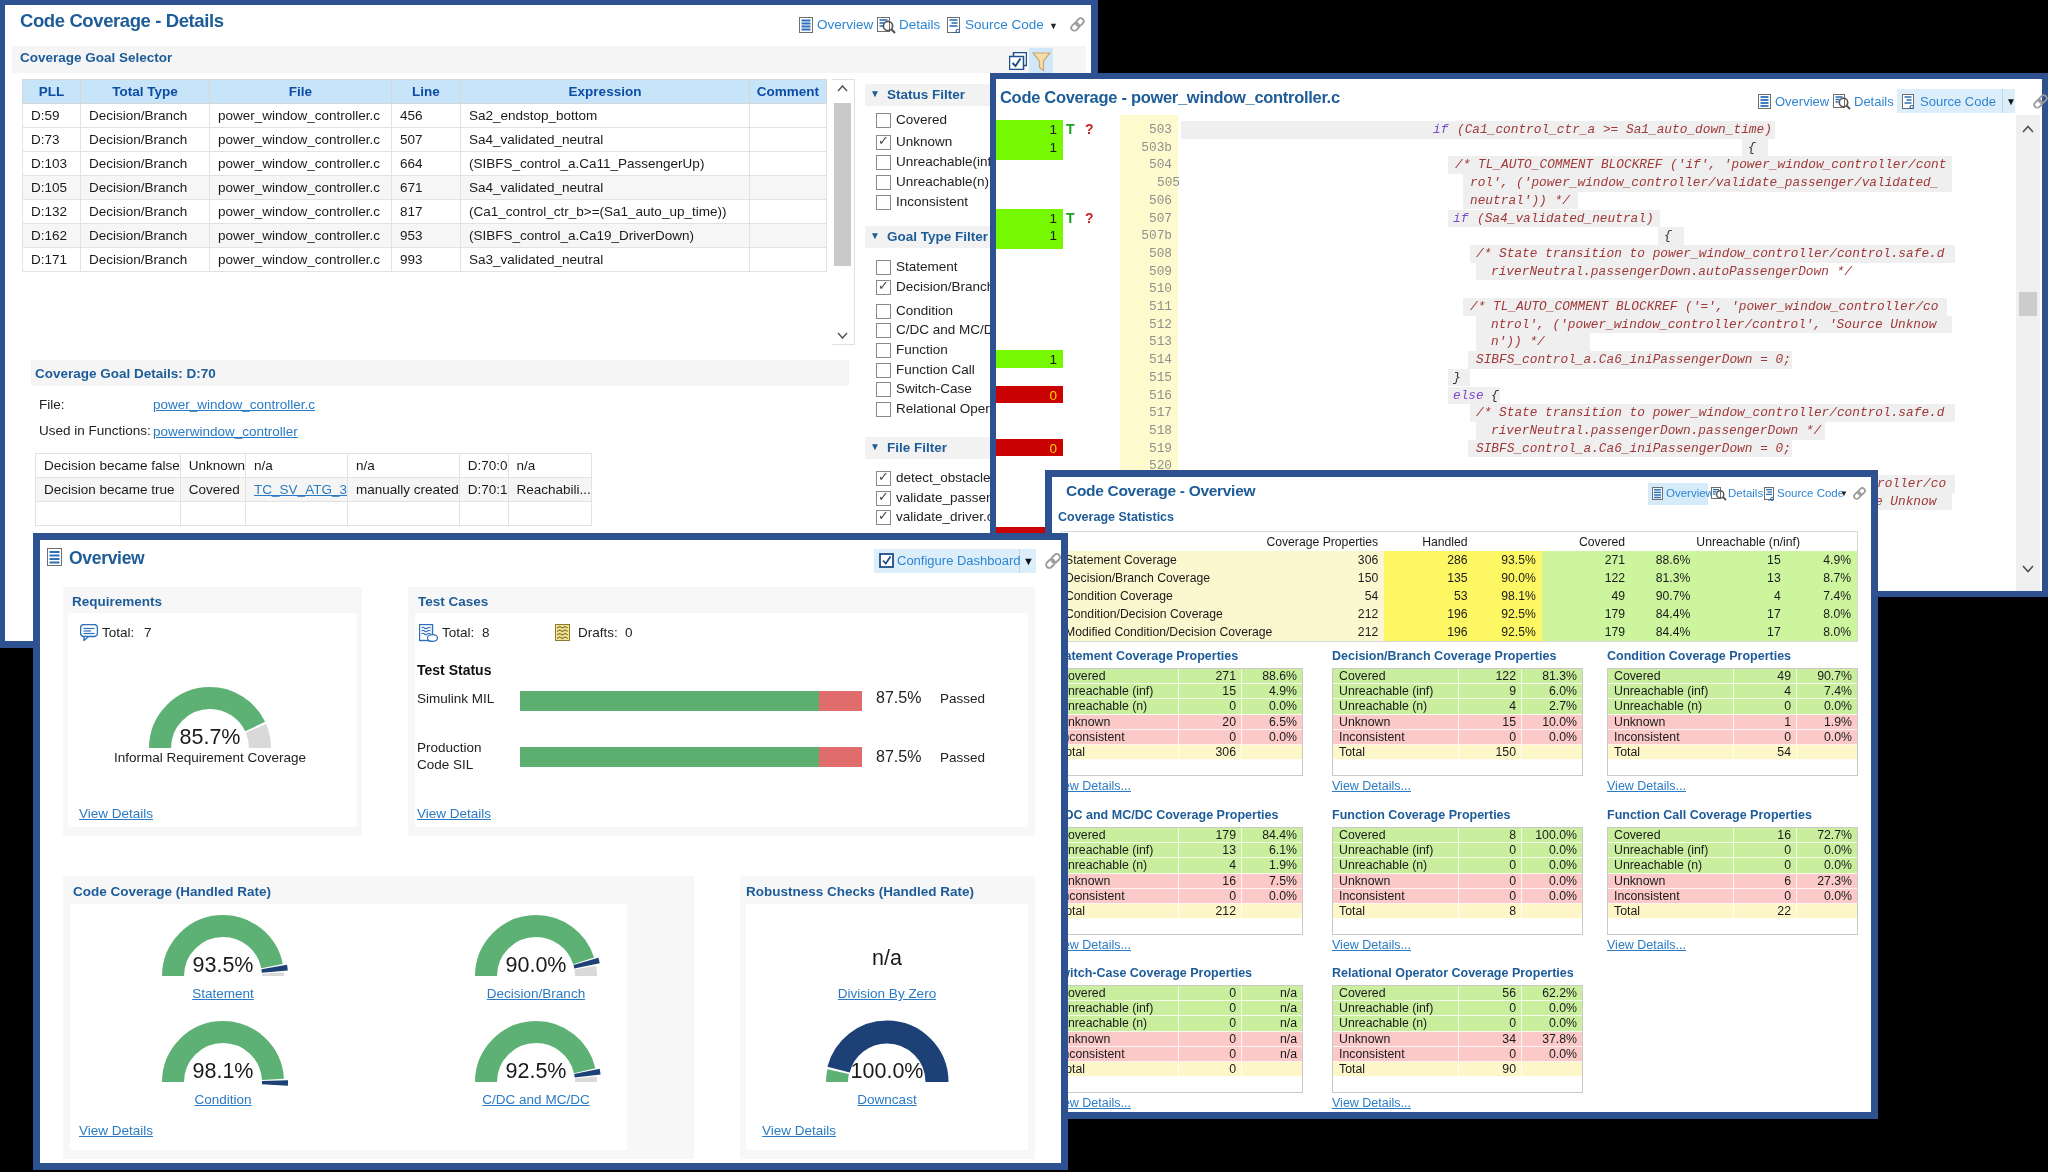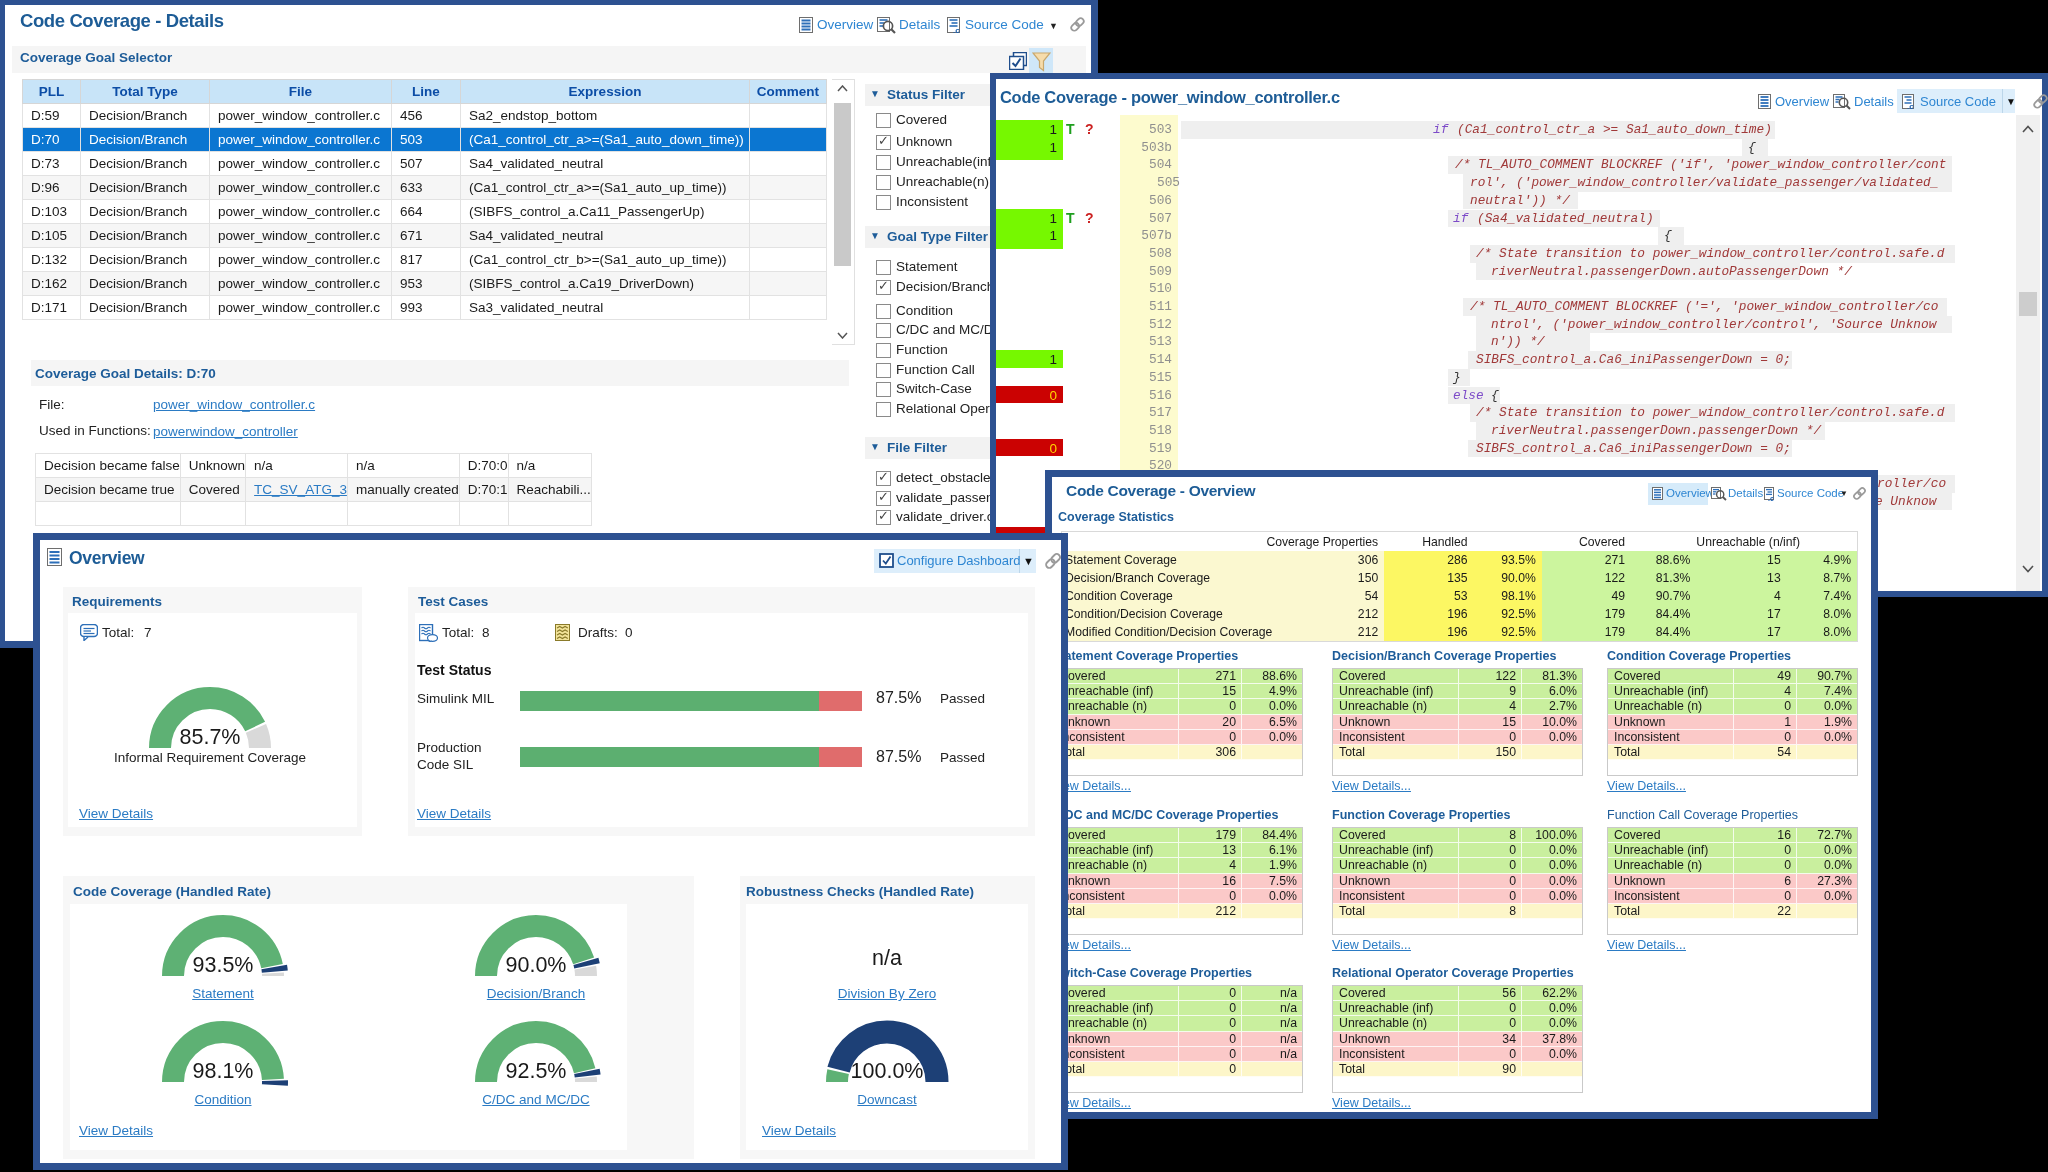--- a/index.html
+++ b/index.html
@@ -111,42 +111,26 @@
           <td style="width:76px;">Comment</td>
         </tr>
   <tr>
           <td>D:59</td>
           <td>Decision/Branch</td>
           <td>power_window_controller.c</td>
           <td>456</td>
           <td>Sa2_endstop_bottom</td>
           <td></td>
         </tr>
-  <tr class="sel">
-          <td>D:70</td>
-          <td>Decision/Branch</td>
-          <td>power_window_controller.c</td>
-          <td>503</td>
-          <td>(Ca1_control_ctr_a&gt;=(Sa1_auto_down_time))</td>
-          <td></td>
-        </tr>
   <tr>
           <td>D:73</td>
           <td>Decision/Branch</td>
           <td>power_window_controller.c</td>
           <td>507</td>
           <td>Sa4_validated_neutral</td>
-          <td></td>
-        </tr>
-  <tr class="zeb">
-          <td>D:96</td>
-          <td>Decision/Branch</td>
-          <td>power_window_controller.c</td>
-          <td>633</td>
-          <td>(Ca1_control_ctr_a&gt;=(Sa1_auto_up_time))</td>
           <td></td>
         </tr>
   <tr>
           <td>D:103</td>
           <td>Decision/Branch</td>
           <td>power_window_controller.c</td>
           <td>664</td>
           <td>(SIBFS_control_a.Ca11_PassengerUp)</td>
           <td></td>
         </tr>
@@ -726,21 +710,21 @@
           <td style="width:55px;"></td>
         </tr>
         <tr style="background:#ffffff;">
           <td style="width:114px;text-align:left;padding-left:6px;"></td>
           <td style="width:57px;"></td>
           <td style="width:55px;"></td>
         </tr>
       </tbody>
     </table>
 <div class="abs ulnk" style="left:280px;top:461px;font-size:12.5px;">View Details...</div>
-<div class="abs" style="left:555px;top:331px;font-size:12.5px;font-weight:normal;color:#1d5c99;">Function Call Coverage Properties</div>
+<div class="abs" style="left:555px;top:331px;font-size:12.5px;font-weight:bold;color:#1d5c99;">Function Call Coverage Properties</div>
 <table class="abs t4" style="left:555px;top:350px;">
       <tbody>
         <tr style="background:#c9ef9e;">
           <td style="width:114px;text-align:left;padding-left:6px;">Covered</td>
           <td style="width:57px;">16</td>
           <td style="width:55px;">72.7%</td>
         </tr>
         <tr style="background:#c9ef9e;">
           <td style="width:114px;text-align:left;padding-left:6px;">Unreachable (inf)</td>
           <td style="width:57px;">0</td>

